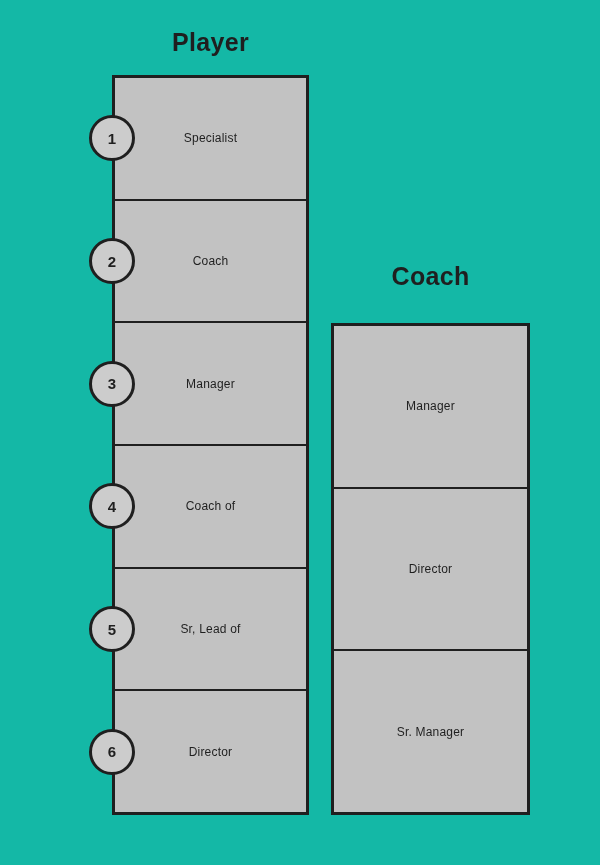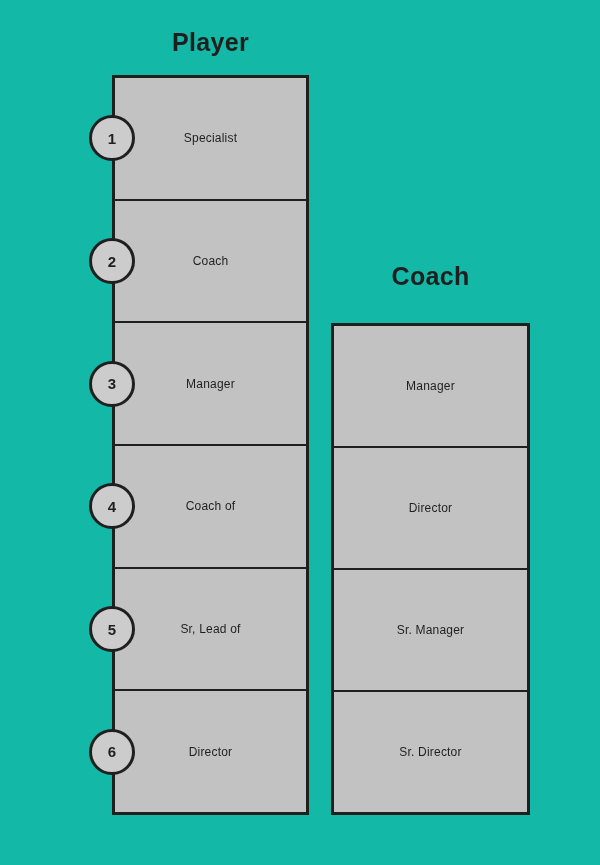--- a/index.html
+++ b/index.html
@@ -127,18 +127,15 @@
   <div class="ladder coach">
     <div class="cell">
       <span class="cell-label">Manager</span>
     </div>
     <div class="cell">
       <span class="cell-label">Director</span>
     </div>
     <div class="cell">
       <span class="cell-label">Sr. Manager</span>
     </div>
-    <div class="cell">
-      <span class="cell-label">Sr. Director</span>
-    </div>
   </div>
 
 </div>
 
 </body></html>

